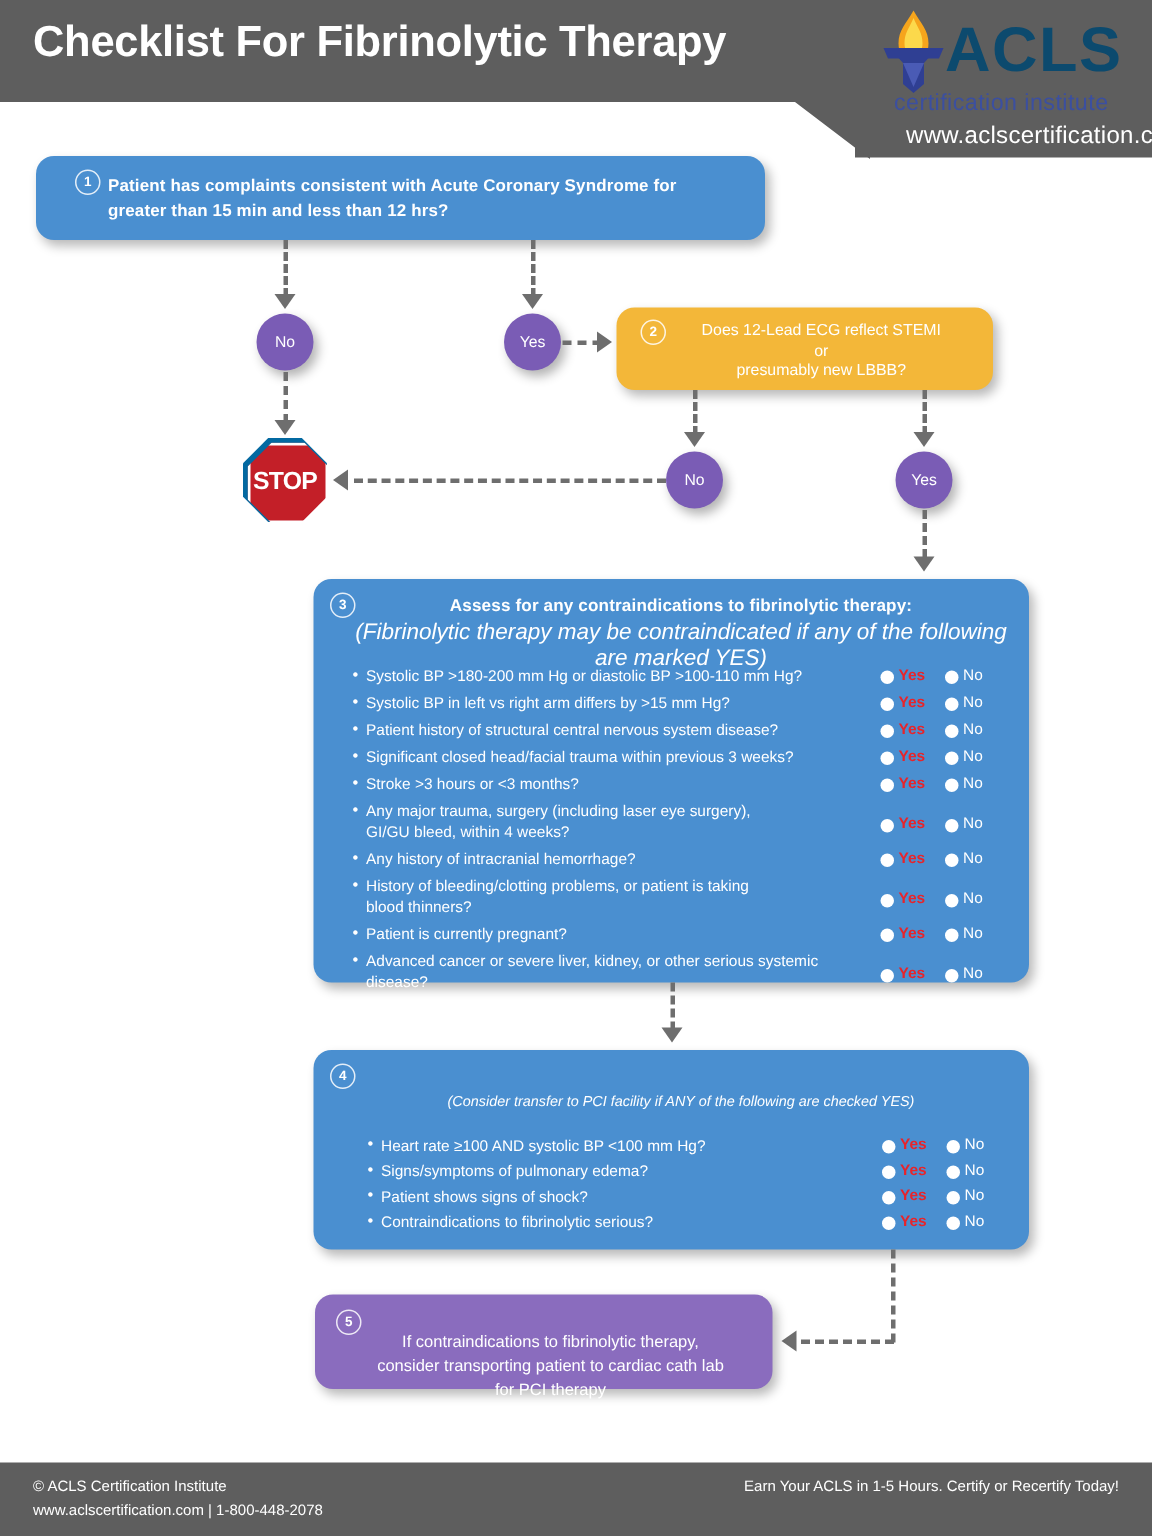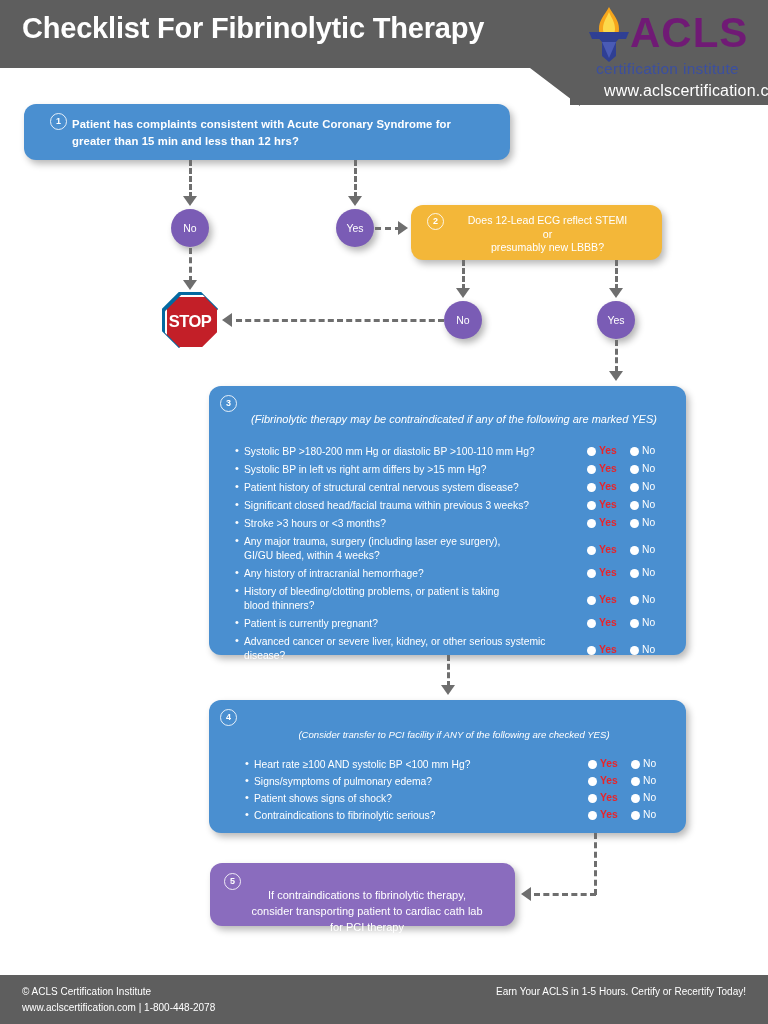--- a/index.html
+++ b/index.html
@@ -65,21 +65,21 @@
   .logo-flame {
     position: absolute;
     left: 16px; top: 2px;
     width: 46px; height: 56px;
   }
   .logo-acls {
     position: absolute;
     left: 60px; top: 8px;
     font-size: 42px;
     font-weight: bold;
-    color: #701a75;
+    color: #0c4a6e;
     letter-spacing: 1px;
     line-height: 1;
   }
   .logo-sub {
     position: absolute;
     left: 26px; top: 56px;
     font-size: 15.5px;
     color: #3b4fa0;
     letter-spacing: 0.3px;
   }
@@ -144,21 +144,21 @@
   #box3 { left: 209px; top: 386px; width: 477px; height: 269px; }
   #box3 .badge { left: 11px; top: 9px; }
   .b3-title {
     position: absolute; left: 30px; top: 12px; width: 430px;
     text-align: center;
     font-size: 11.4px; font-weight: bold; letter-spacing: 0.1px;
   }
   .b3-sub {
     position: absolute; left: 20px; top: 27px; width: 450px;
     text-align: center;
-    font-size: 11px; font-style: italic;
+    font-size: 15px; font-style: italic;
   }
 
   
   .qlist { position: absolute; left: 0; top: 0; width: 100%; height: 100%; }
   .qrow { position: absolute; }
   .qbullet {
     position: absolute; left: 0; top: 0;
     font-size: 11px; line-height: 1;
     color: #ffffff;
   }
@@ -376,20 +376,21 @@
 <div class="stop">
   <div class="stop-inner"></div>
   <div class="stop-text">STOP</div>
 </div>
 
 <div class="vline" style="left:615px; top:340px; height:32px;"></div>
 <div class="arrow-down" style="left:609px; top:371px;"></div>
 
 <div class="box blue" id="box3">
   <div class="badge">3</div>
+  <div class="b3-title">Assess for any contraindications to fibrinolytic therapy:</div>
   <div class="b3-sub">(Fibrinolytic therapy may be contraindicated if any of the following are marked YES)</div>
 
   <div class="qlist">
 
     <div class="qrow" style="left:26px; top:59px; width:340px;">
       <span class="qbullet">•</span>
       <span class="qtext">Systolic BP &gt;180-200 mm Hg or diastolic BP &gt;100-110 mm Hg?</span>
     </div>
     <div class="qopts" style="left:378px; top:59px;">
       <span class="opt-yes">

